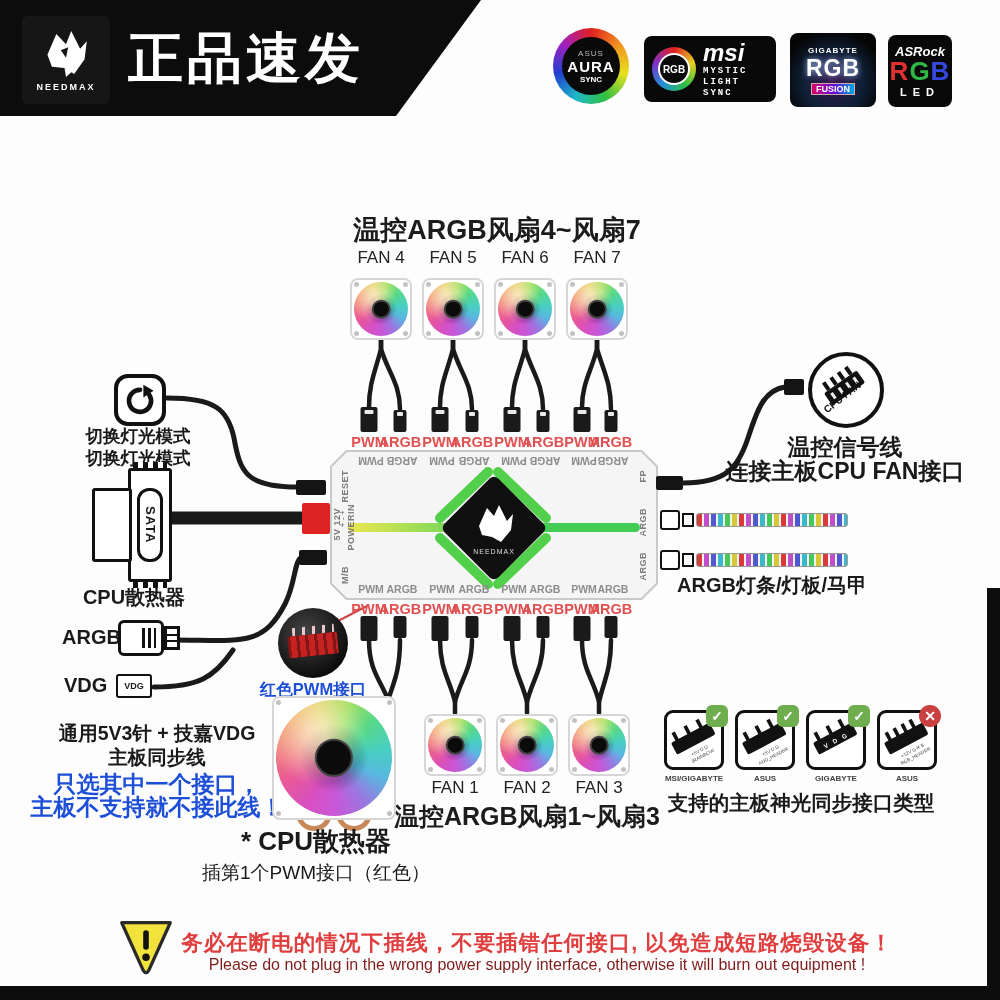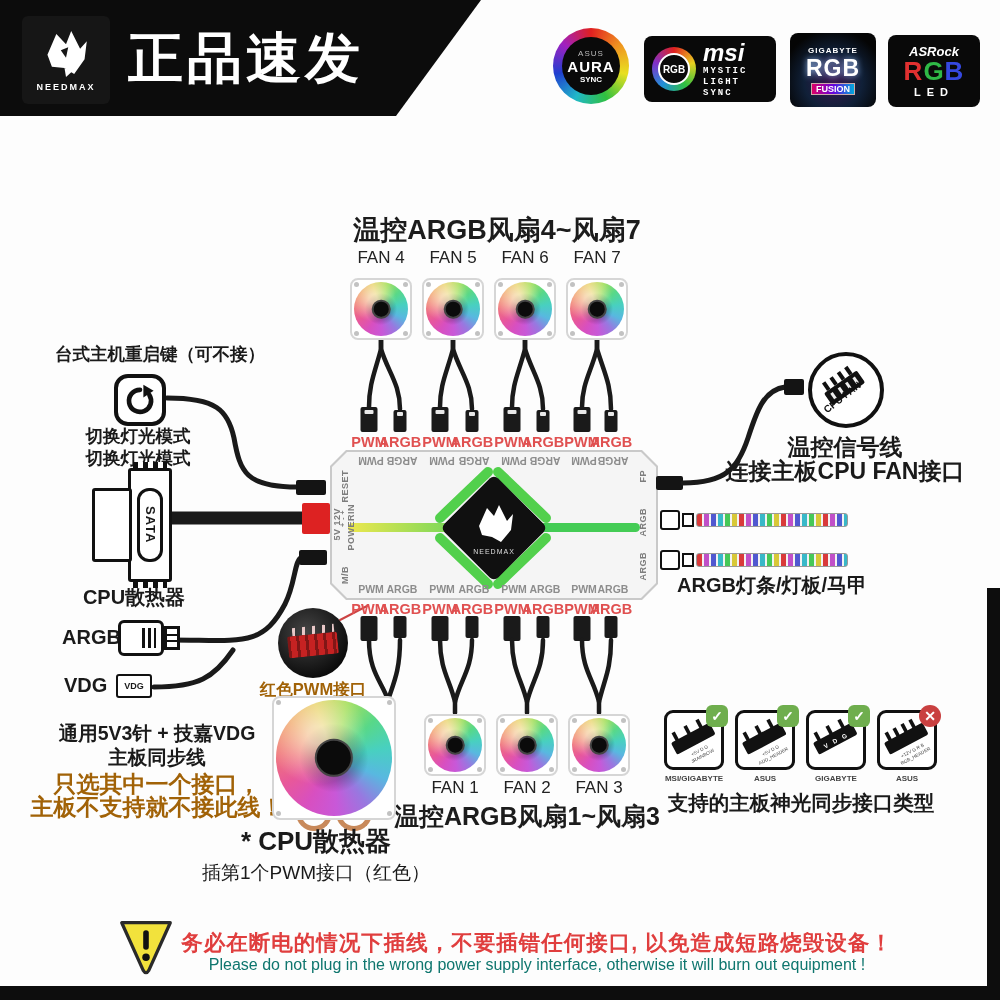--- a/index.html
+++ b/index.html
@@ -32,32 +32,32 @@
               display:flex;align-items:center;justify-content:center;font-size:10px;font-weight:bold;border:2px solid #fff;box-sizing:border-box;}
   .msi-txt{display:flex;flex-direction:column;line-height:1;}
   .msi-txt .m1{font-size:24px;font-weight:900;font-style:italic;}
   .msi-txt .m2{font-size:9px;font-weight:bold;letter-spacing:2px;margin-top:2px;font-family:"Liberation Mono",monospace;}
   .giga{left:790px;top:33px;width:86px;height:74px;display:flex;flex-direction:column;align-items:center;justify-content:center;
         background:radial-gradient(circle at 50% 65%,#3a1850 0%,#102038 45%,#050505 80%);}
   .giga .g1{font-size:8px;font-weight:bold;letter-spacing:1px;}
   .giga .g2{font-size:23px;font-weight:900;letter-spacing:1px;text-shadow:0 0 6px #9be;}
   .giga .g3{font-size:9px;font-weight:bold;border:1px solid #caa;padding:0 4px;margin-top:1px;
             background:linear-gradient(90deg,#d06,#60d,#0ad);}
-  .asrock{left:888px;top:35px;width:92px;height:72px;display:flex;flex-direction:column;align-items:center;justify-content:center;line-height:1;}
+  .asrock{left:888px;top:35px;width:64px;height:72px;display:flex;flex-direction:column;align-items:center;justify-content:center;line-height:1;}
   .asrock .a1{font-size:13px;font-weight:900;font-style:italic;}
   .asrock .a2{font-size:26px;font-weight:900;letter-spacing:1px;}
   .asrock .a2 .r{color:#e03030;}
   .asrock .a2 .g{color:#2fb846;}
   .asrock .a2 .b{color:#3548e0;}
   .asrock .a3{font-size:11px;font-weight:bold;letter-spacing:6px;margin-top:3px;}
   
   .h-title{font-size:27px;font-weight:bold;color:#1c1c1c;}
   .fan-lbl{font-size:17px;color:#222;}
   .cap{font-size:23px;font-weight:bold;}
-  .cap-red{color:#a16207;}
+  .cap-red{color:#1d4ed8;}
   
   .fan{position:absolute;background:#fff;border:2px solid #d6d6d6;border-radius:8px;box-sizing:border-box;}
   .fan .blades{position:absolute;inset:2px;border-radius:50%;
        background:radial-gradient(circle at 35% 30%,rgba(255,255,255,.55) 0 8%,transparent 45%),
                   radial-gradient(circle,#000 0 16%,rgba(0,0,0,.25) 24%,transparent 42%),
                   conic-gradient(from 210deg,#d84fc0,#e8589a,#f07878,#f0a060,#e8d060,#a8e060,#58d888,#48d0c0,#58b8e0,#9878e0,#c858d8,#d84fc0);}
   .fan .hubdot{position:absolute;left:50%;top:50%;width:32%;height:32%;transform:translate(-50%,-50%);
        border-radius:50%;background:#0b0b0b;border:2px solid #444;box-sizing:border-box;}
   .fan .screw{position:absolute;width:5px;height:5px;border-radius:50%;background:#c2c2c2;}
   
@@ -107,21 +107,21 @@
   .strip-box{position:absolute;width:20px;height:20px;border:2.5px solid #111;border-radius:3px;background:#fff;box-sizing:border-box;}
   .strip-plug{position:absolute;width:12px;height:14px;border:2.5px solid #111;background:#fff;box-sizing:border-box;}
   .header-box{position:absolute;width:60px;height:60px;border:3px solid #111;border-radius:9px;background:#fff;box-sizing:border-box;}
   .badge{position:absolute;right:-7px;top:-8px;width:22px;height:22px;border-radius:6px;color:#fff;
          font-size:14px;font-weight:bold;display:flex;align-items:center;justify-content:center;}
   .badge.ok{background:#6fae4e;}
   .badge.no{background:#c94040;border-radius:50%;}
   .header-name{position:absolute;transform:translateX(-50%);font-size:8px;font-weight:bold;color:#444;white-space:nowrap;}
   
   .warn-cn{font-size:21.5px;font-weight:bold;color:#e03e3e;letter-spacing:1px;}
-  .warn-en{font-size:16px;color:#0f766e;}
+  .warn-en{font-size:16px;color:#7f1d1d;}
   .blackbar{left:0;top:986px;width:1000px;height:14px;background:#0d0d0d;}
   .rightbar{left:987px;top:588px;width:13px;height:400px;background:#0d0d0d;}
 </style>
 </head>
 <body>
 
 <div id="stage">
 
   <div class="abs banner"></div>
   <div class="abs logo-box">
@@ -269,21 +269,20 @@
       <rect x="299" y="550" width="28" height="15" rx="2" fill="#141414"></rect>
       <rect x="656" y="476" width="27" height="14" rx="2" fill="#141414"></rect>
       <path d="M683 483 C726 483 738 468 748 438 C757 410 764 390 785 387" fill="none" stroke="#1a1a1a" stroke-width="5" stroke-linecap="round"></path>
       <rect x="784" y="379" width="20" height="16" rx="2" fill="#141414"></rect>
       <path d="M340 620 L367 606" fill="none" stroke="#cc4444" stroke-width="2" stroke-linecap="round"></path>
     </svg>
 
   <div class="abs h-title ctr" style="left:497px;top:212px;">温控ARGB风扇4~风扇7</div>
   <div class="abs h-title ctr" style="left:527px;top:800px;font-size:25px;">温控ARGB风扇1~风扇3</div>
 
-  <div class="abs cap" style="left:55px;top:342px;font-size:17.5px;">台式主机重启键（可不接）</div>
   <div class="abs reset-icon">
     <svg width="34" height="34" viewBox="0 0 40 40">
       <path d="M20 8 a13 13 0 1 0 11 6" fill="none" stroke="#111" stroke-width="5.5" stroke-linecap="round"></path>
       <path d="M24 2 L36 9 L24 17 Z" fill="#111"></path>
     </svg>
   </div>
   <div class="abs cap ctr" style="left:138px;top:424px;font-size:17.5px;">切换灯光模式</div>
   <div class="abs cap ctr" style="left:138px;top:446px;font-size:17.5px;">切换灯光模式</div>
 
   <div class="abs sata">

